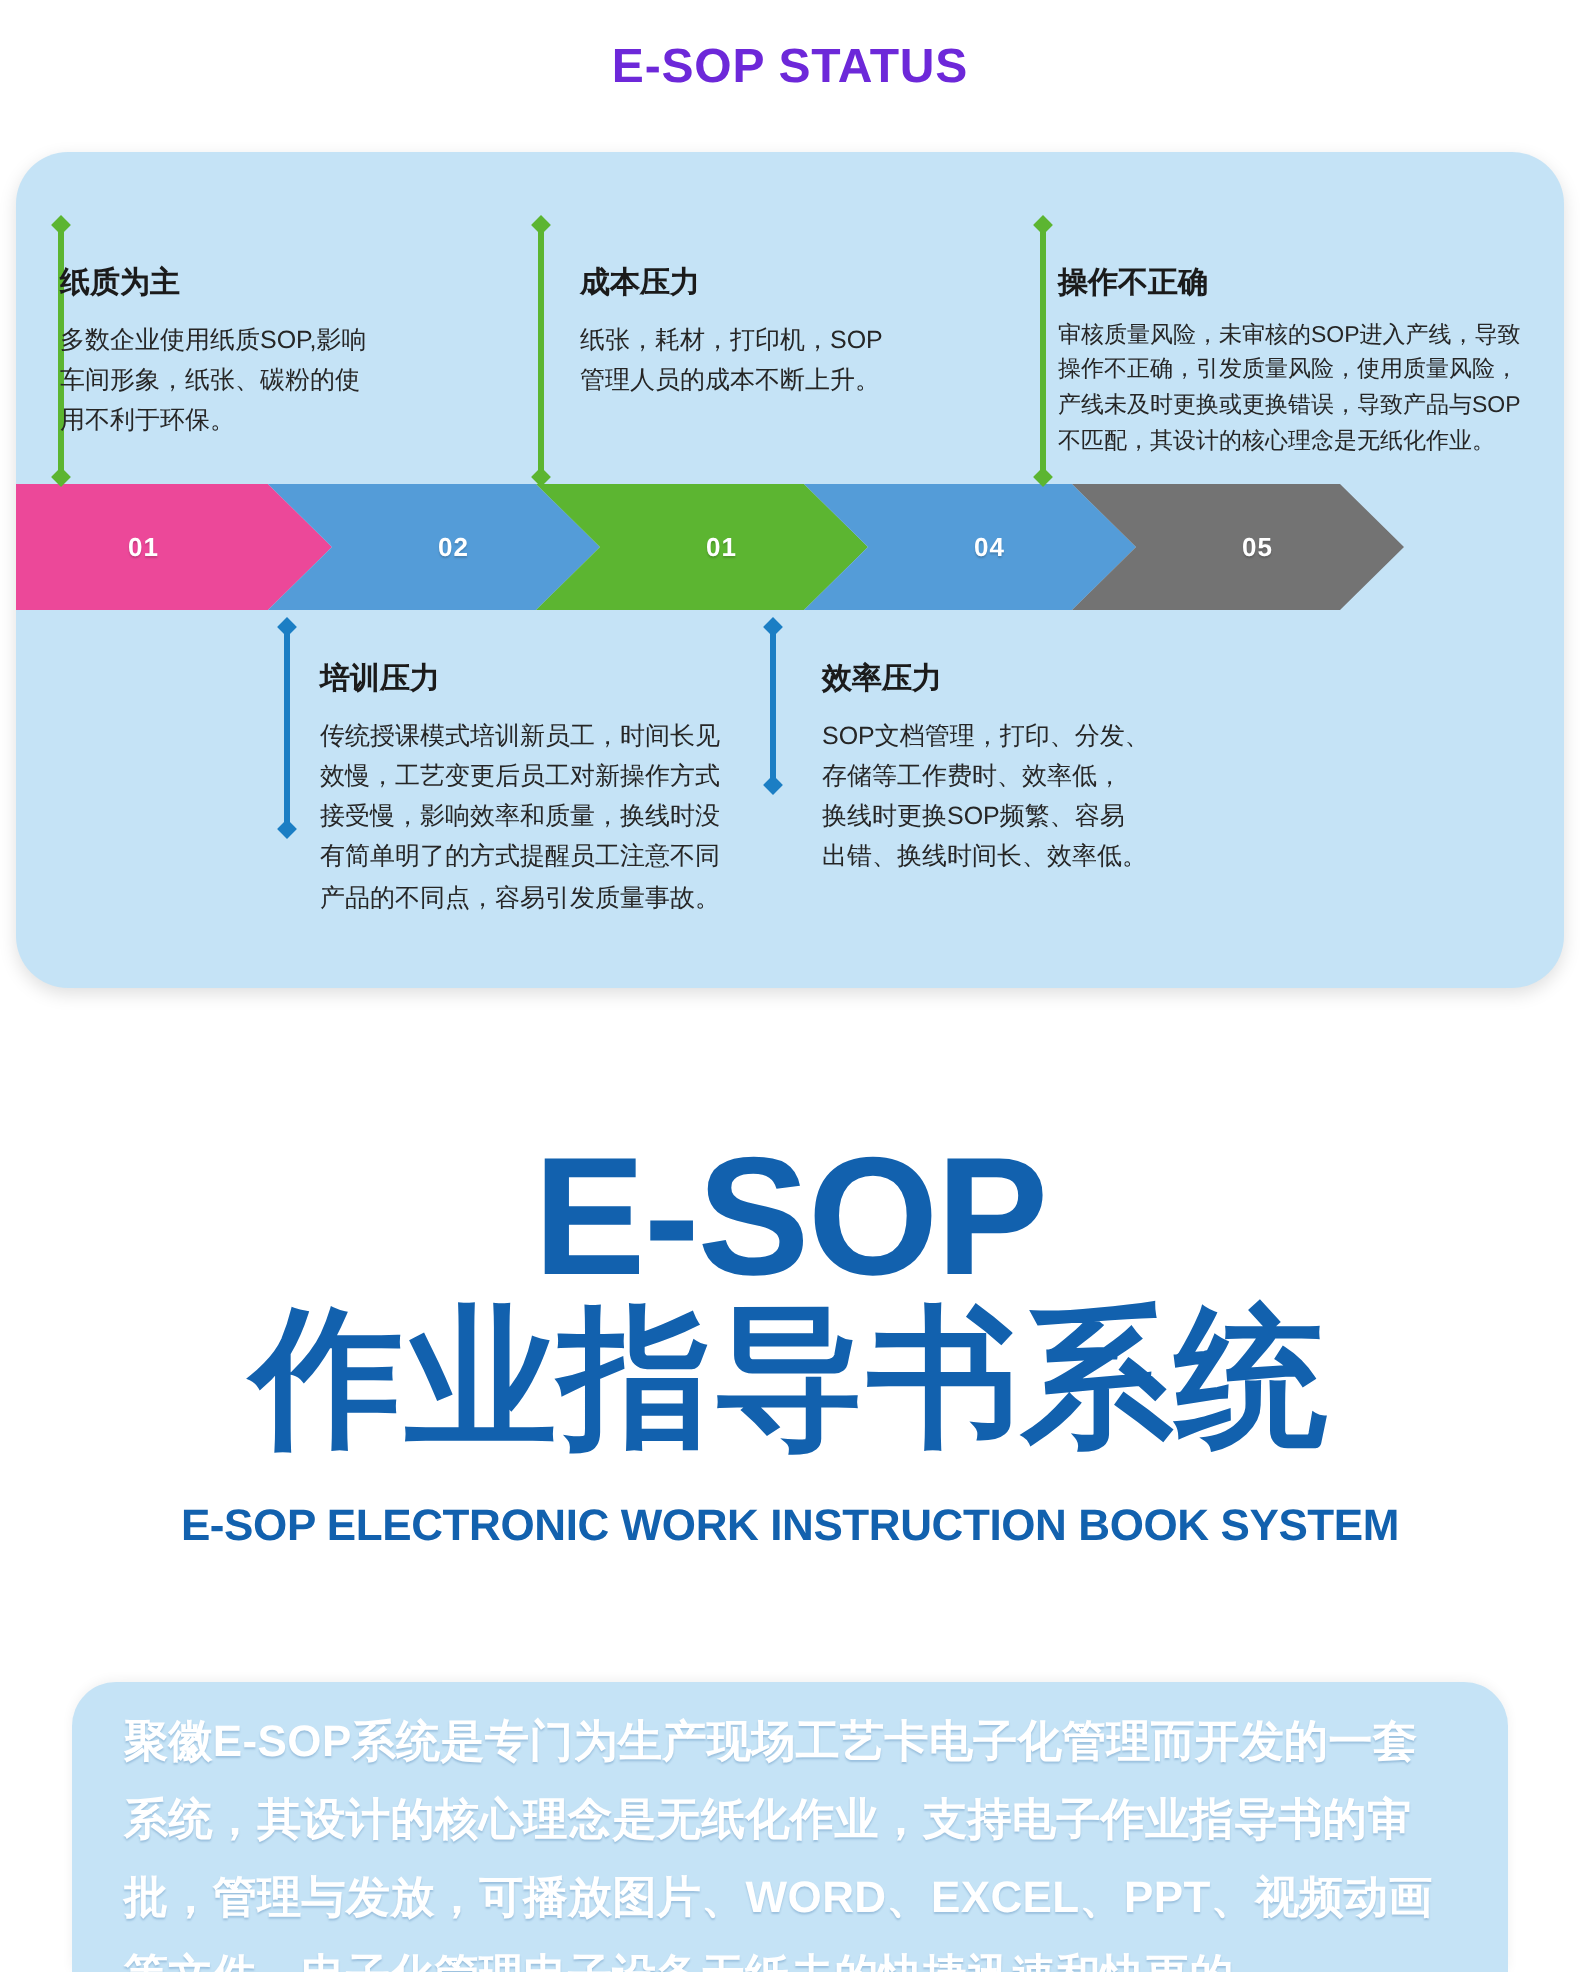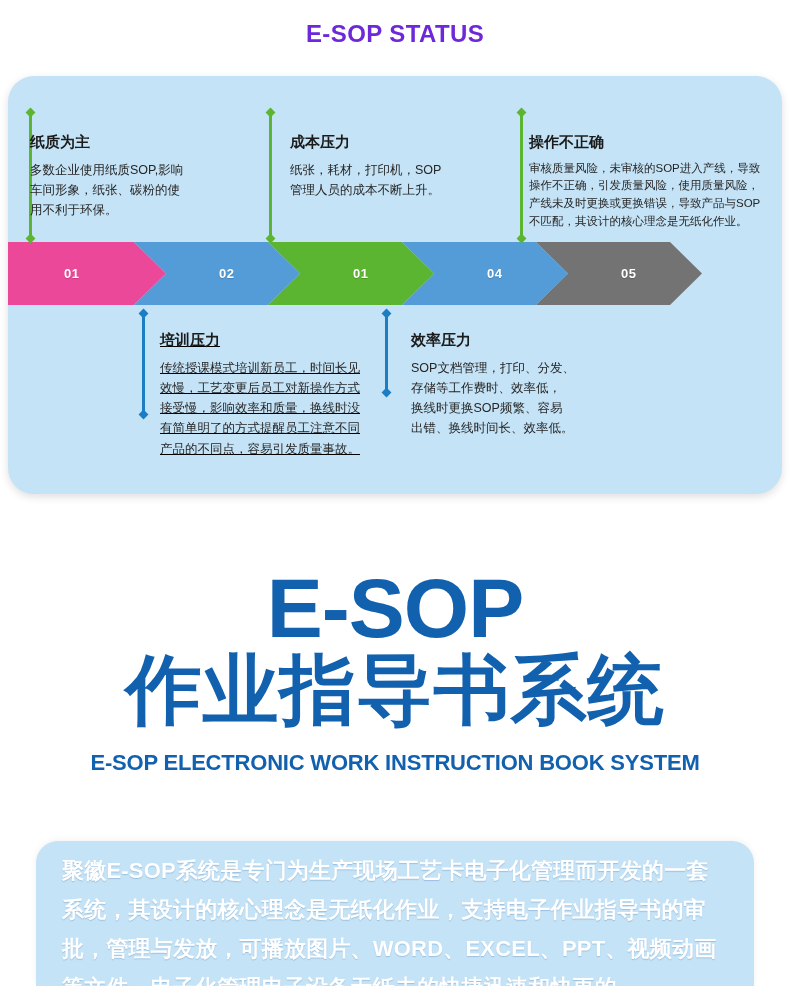--- a/index.html
+++ b/index.html
@@ -233,21 +233,21 @@
   </div>
 
   <div class="block" style="left:521px; top:58px; width:252px;">
     <div class="blk-title">操作不正确</div>
     <div class="blk-body" style="font-size:11.5px; line-height:1.55;">审核质量风险，未审核的SOP进入产线，导致
 操作不正确，引发质量风险，使用质量风险，
 产线未及时更换或更换错误，导致产品与SOP
 不匹配，其设计的核心理念是无纸化作业。</div>
   </div>
 
-  <div class="block" style="left:152px; top:256px; width:240px;text-decoration:underline;">
+  <div class="block" style="left:152px; top:256px; width:240px;">
     <div class="blk-title">培训压力</div>
     <div class="blk-body">传统授课模式培训新员工，时间长见
 效慢，工艺变更后员工对新操作方式
 接受慢，影响效率和质量，换线时没
 有简单明了的方式提醒员工注意不同
 产品的不同点，容易引发质量事故。</div>
   </div>
 
   <div class="block" style="left:403px; top:256px; width:230px;">
     <div class="blk-title">效率压力</div>

